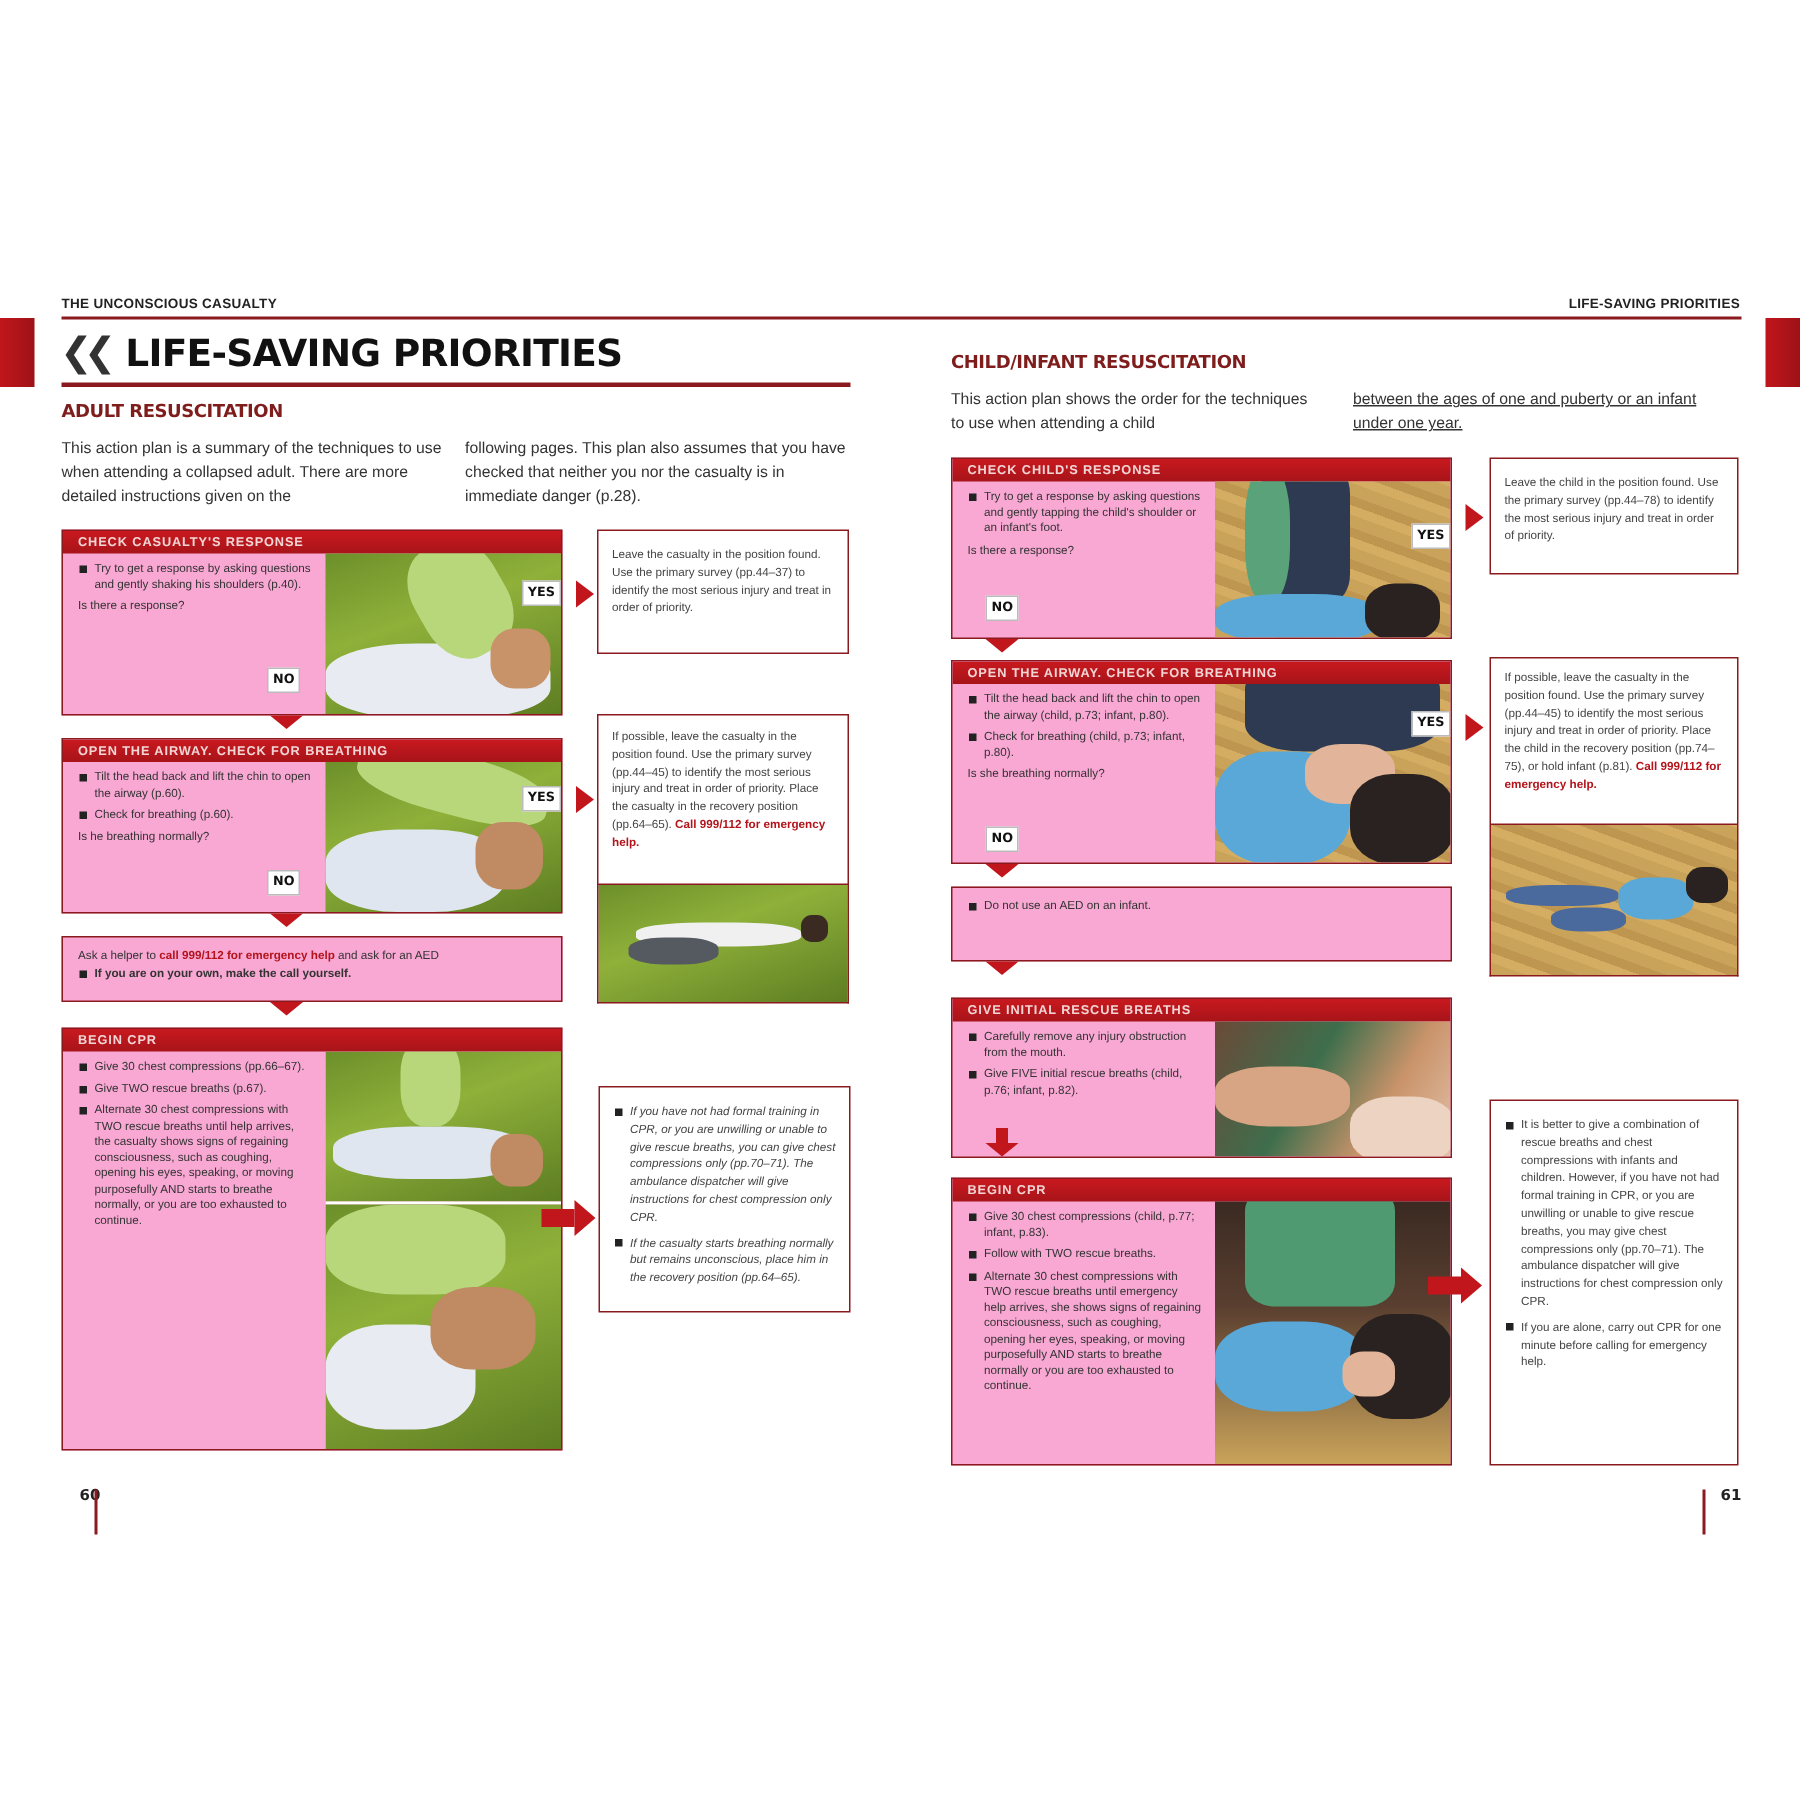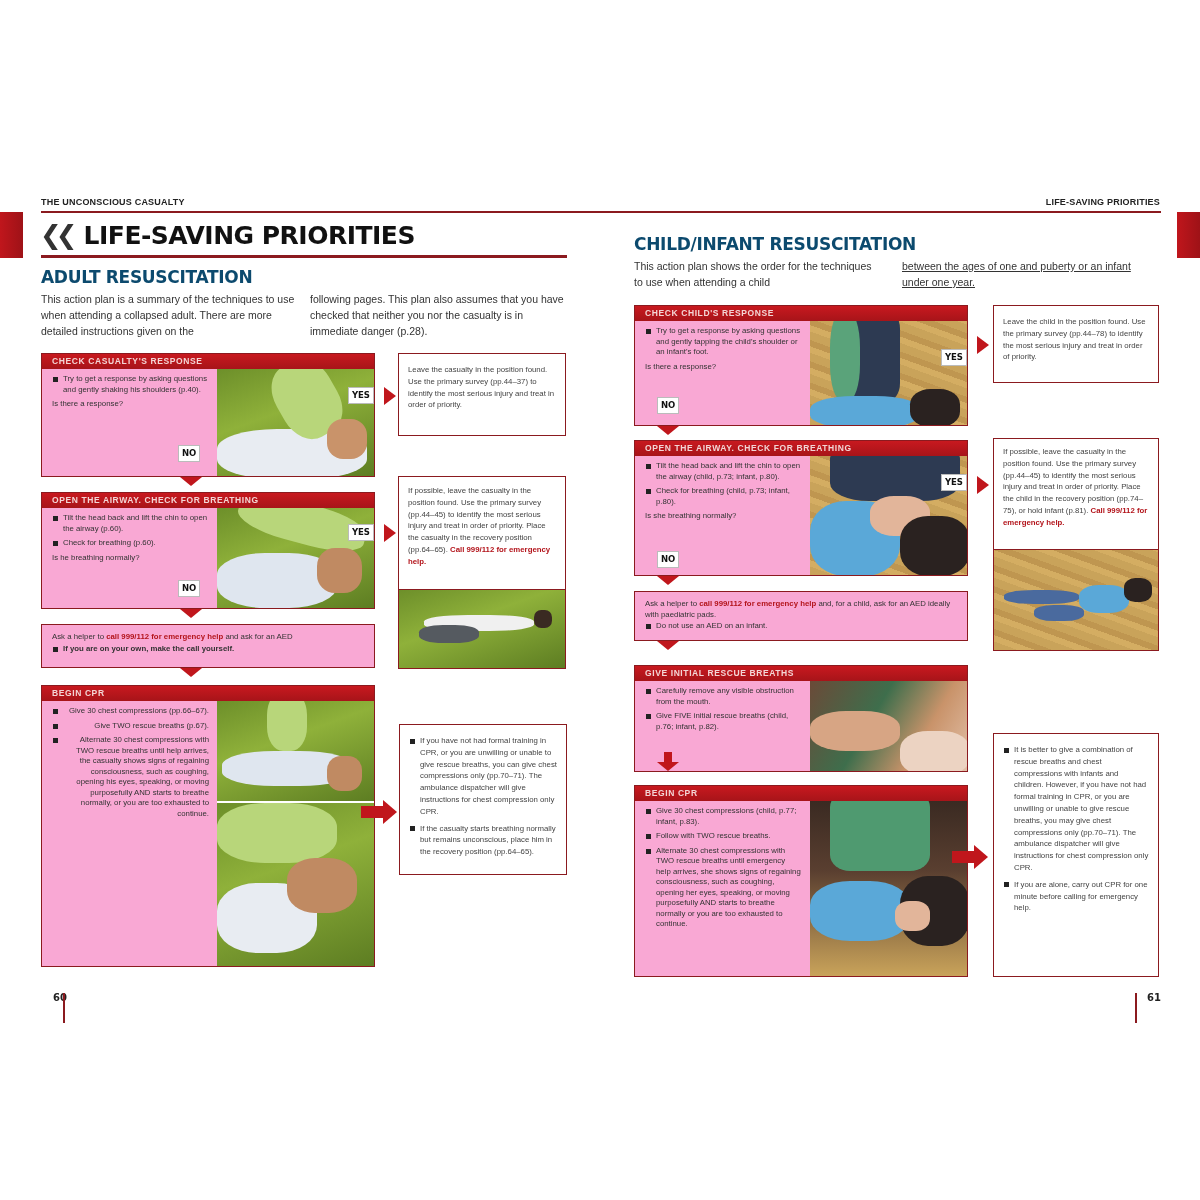--- a/index.html
+++ b/index.html
@@ -4,21 +4,21 @@
 <style>
   * { box-sizing: border-box; margin: 0; padding: 0; }
   html, body { width: 1200px; height: 1200px; background: #ffffff; overflow: hidden; }
   body { position: relative; font-family: "Liberation Sans", sans-serif; color: #222; }
   .abs { position: absolute; }
   .running-head { font-size: 9px; font-weight: bold; letter-spacing: 0.2px; color: #222; text-transform: uppercase; }
   .rule { height: 2px; background: #8b1a1f; }
   .tab { background: linear-gradient(90deg, #c0161c, #9e1217); }
   .main-title { font-family: "DejaVu Sans", sans-serif; font-weight: bold; font-size: 25px; letter-spacing: -0.5px; color: #111; display:flex; align-items:center; gap:6px; }
   .chev { color: #333; font-weight: normal; font-size: 26px; letter-spacing: -6px; margin-right: 6px; }
-  .sec-title { font-family: "DejaVu Sans", sans-serif; font-weight: bold; font-size: 17px; color: #0c4a6e; letter-spacing: -0.3px; }
+  .sec-title { font-family: "DejaVu Sans", sans-serif; font-weight: bold; font-size: 12px; color: #7f1d1d; letter-spacing: -0.3px; }
   .intro { font-size: 10.5px; line-height: 16px; color: #333; }
   .step { border: 1.5px solid #8b1a1f; background: #f9a8d4; overflow: hidden; }
   .step-head { height: 15px; background: linear-gradient(180deg, #c8191f, #a71419); color: #f3d5d5; font-size: 8.5px; font-weight: bold; letter-spacing: 0.6px; padding: 2px 10px; text-transform: uppercase; white-space: nowrap; overflow:hidden; }
   .step-body { display: flex; height: calc(100% - 15px); }
   .step-text { flex: 0 0 auto; padding: 5px 8px 4px 10px; font-size: 7.8px; line-height: 10.5px; color: #333; position: relative; }
   .step-text ul { list-style: none; }
   .step-text li { position: relative; padding-left: 11px; margin-bottom: 4px; }
   .step-text li::before { content: ""; position: absolute; left: 1px; top: 3px; width: 5px; height: 5px; background: #222; }
   .q { margin-top: 3px; font-style: normal; }
   .photo { flex: 1 1 auto; position: relative; overflow: hidden; }
@@ -126,21 +126,21 @@
         <ul>
           <li>If you are on your own, make the call yourself.</li>
         </ul>
       </div>
   </div>
   <div class="down-arrow" style="left:180px;top:668px;"></div>
 
   <div class="abs step" style="left:41px;top:685px;width:334px;height:282px;">
     <div class="step-head">BEGIN CPR</div>
     <div class="step-body">
-      <div class="step-text" style="width:175px;text-align:right;">
+      <div class="step-text" style="width:175px;">
         <ul>
           <li>Give 30 chest compressions (pp.66–67).</li>
           <li>Give TWO rescue breaths (p.67).</li>
           <li>Alternate 30 chest compressions with TWO rescue breaths until help arrives, the casualty shows signs of regaining consciousness, such as coughing, opening his eyes, speaking, or moving purposefully AND starts to breathe normally, or you are too exhausted to continue.</li>
         </ul>
       </div>
       <div class="photo" style="display:flex;flex-direction:column;">
         <div class="grass" style="height:102px;position:relative;overflow:hidden;border-bottom:2px solid #fff;">
           <div class="shape" style="left:5px;top:50px;width:130px;height:35px;background:#dfe6ef;"></div>
           <div class="shape" style="left:50px;top:-10px;width:40px;height:60px;background:#b8d67a;"></div>
@@ -152,21 +152,21 @@
           <div class="shape" style="left:70px;top:55px;width:70px;height:55px;background:#c08a62;"></div>
         </div>
       </div>
     </div>
   </div>
   <div class="right-arrow-big" style="left:361px;top:800px;">
       <div class="shaft"></div>
       <div class="head"></div>
     </div>
 
-  <div class="abs note" style="left:399px;top:724px;width:168px;height:151px;">
+  <div class="abs note" style="left:399px;top:724px;width:168px;height:151px;font-style:italic;">
     <ul>
       <li>If you have not had formal training in CPR, or you are unwilling or unable to give rescue breaths, you can give chest compressions only (pp.70–71). The ambulance dispatcher will give instructions for chest compression only CPR.</li>
       <li>If the casualty starts breathing normally but remains unconscious, place him in the recovery position (pp.64–65).</li>
     </ul>
   </div>
 
   <div class="abs page-num" style="left:53px;top:992px;">60</div>
   <div class="abs vline" style="left:63px;top:993px;"></div>
 </div>
 
@@ -231,37 +231,34 @@
     </div>
     <div class="floor" style="height:101px;position:relative;border:1.5px solid #8b1a1f;border-top:none;overflow:hidden;">
       <div class="shape" style="left:10px;top:40px;width:75px;height:14px;background:#4a6a9e;"></div>
       <div class="shape" style="left:40px;top:55px;width:50px;height:16px;background:#4a6a9e;"></div>
       <div class="shape" style="left:85px;top:35px;width:50px;height:28px;background:#5aa8d8;"></div>
       <div class="shape" style="left:130px;top:28px;width:28px;height:24px;background:#2a2220;"></div>
     </div>
   </div>
 
   <div class="abs step" style="left:634px;top:591px;width:334px;height:50px;padding:6px 10px;font-size:7.8px;line-height:11px;color:#333;">
-    <div>
-      <span>Ask a helper to </span><span class="red">call 999/112 for emergency help</span><span> and, for a child, ask for an AED ideally with paediatric pads.</span>
-    </div>
     <div class="step-text" style="padding:1px 0 0 0;">
         <ul>
           <li>Do not use an AED on an infant.</li>
         </ul>
       </div>
   </div>
   <div class="down-arrow" style="left:657px;top:641px;"></div>
 
   <div class="abs step" style="left:634px;top:665px;width:334px;height:107px;">
     <div class="step-head">GIVE INITIAL RESCUE BREATHS</div>
     <div class="step-body">
       <div class="step-text" style="width:175px;">
         <ul>
-          <li>Carefully remove any visible obstruction from the mouth.</li>
+          <li>Carefully remove any injury obstruction from the mouth.</li>
           <li>Give FIVE initial rescue breaths (child, p.76; infant, p.82).</li>
         </ul>
       </div>
       <div class="photo" style="background:linear-gradient(120deg,#6b4a38 0%,#3e6e4c 40%,#c9936a 70%,#e2c0a8 100%);">
         <div class="shape" style="left:0;top:30px;width:90px;height:40px;background:#d7a584;"></div>
         <div class="shape" style="left:90px;top:50px;width:70px;height:45px;background:#ecd3c2;"></div>
       </div>
     </div>
   </div>
   <div class="down-arrow-long" style="left:662px;top:752px;">

